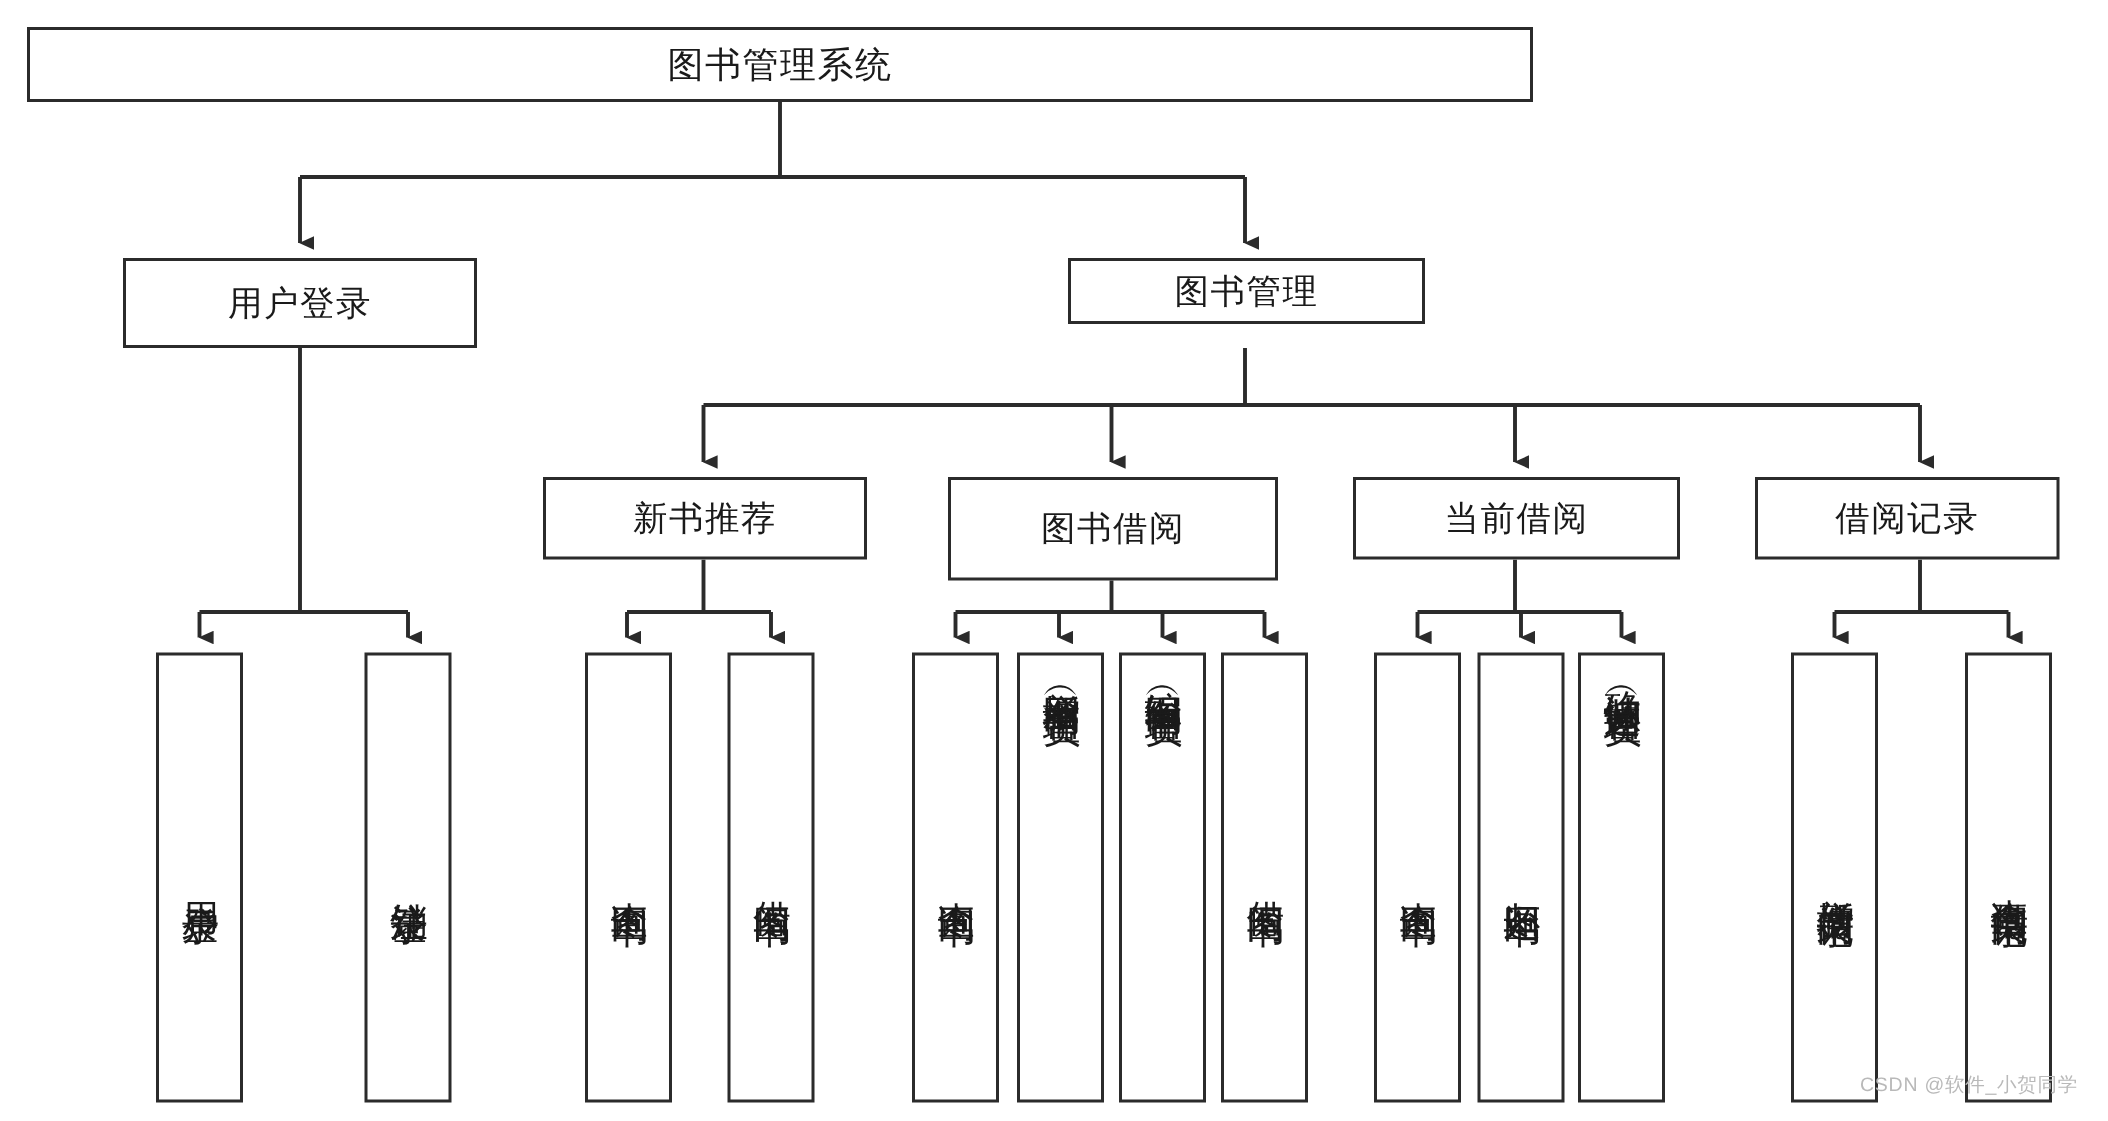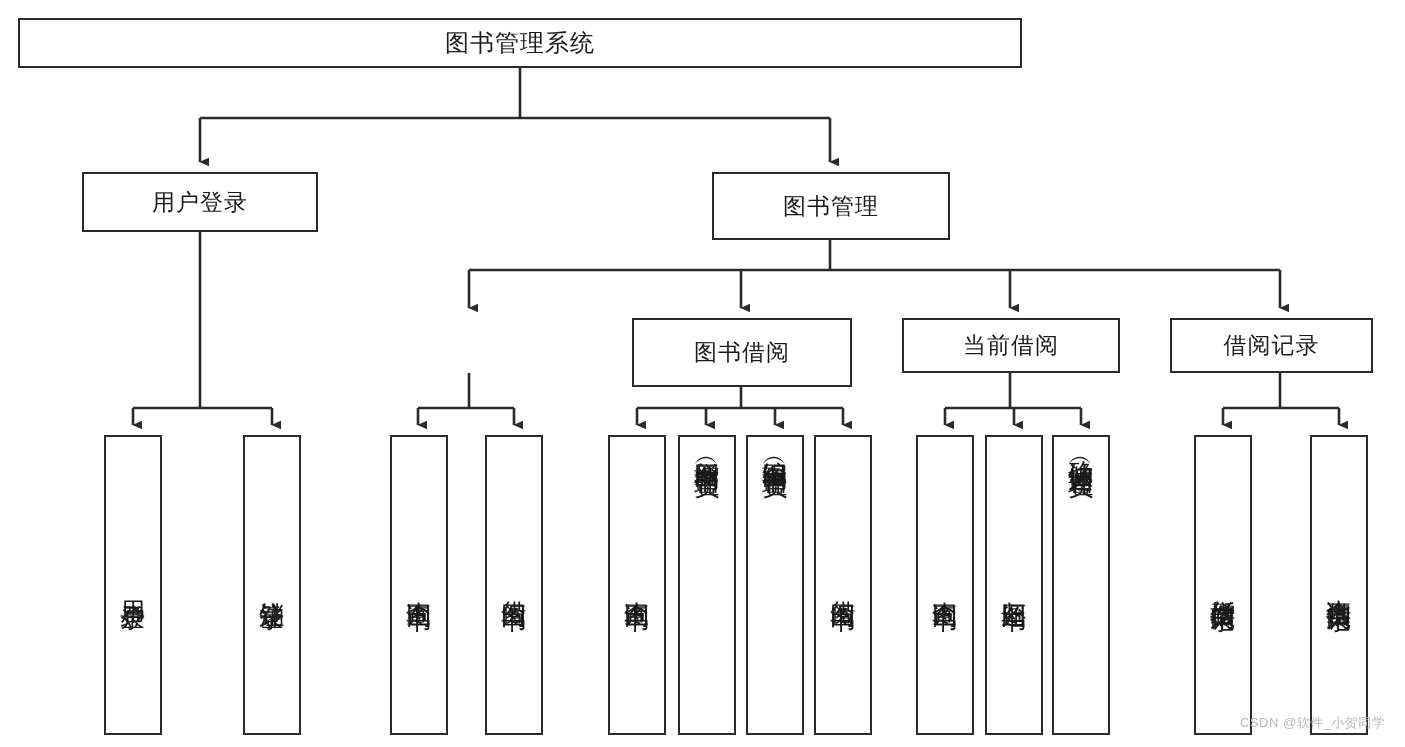--- a/index.html
+++ b/index.html
@@ -126,24 +126,27 @@
     </g>
   </svg>
 
   <div class="node-box node-root" style="left:18px; top:18px; width:1004px; height:50px;">
     <span class="node-h">图书管理系统</span>
   </div>
 
   <div class="node-box" style="left:82px; top:172px; width:236px; height:60px;">
     <span class="node-h">用户登录</span>
   </div>
-  <div class="node-box" style="left:712px; top:172px; width:238px; height:68px;">
+  <div class="node-box" style="left:712px; top:172px; width:238px; height:44px;">
     <span class="node-h">图书管理</span>
   </div>
 
+  <div class="node-box" style="left:362px; top:318px; width:216px; height:55px;">
+    <span class="node-h">新书推荐</span>
+  </div>
   <div class="node-box" style="left:632px; top:318px; width:220px; height:69px;">
     <span class="node-h">图书借阅</span>
   </div>
   <div class="node-box" style="left:902px; top:318px; width:218px; height:55px;text-align:right;">
     <span class="node-h">当前借阅</span>
   </div>
   <div class="node-box" style="left:1170px; top:318px; width:203px; height:55px;">
     <span class="node-h">借阅记录</span>
   </div>
 

